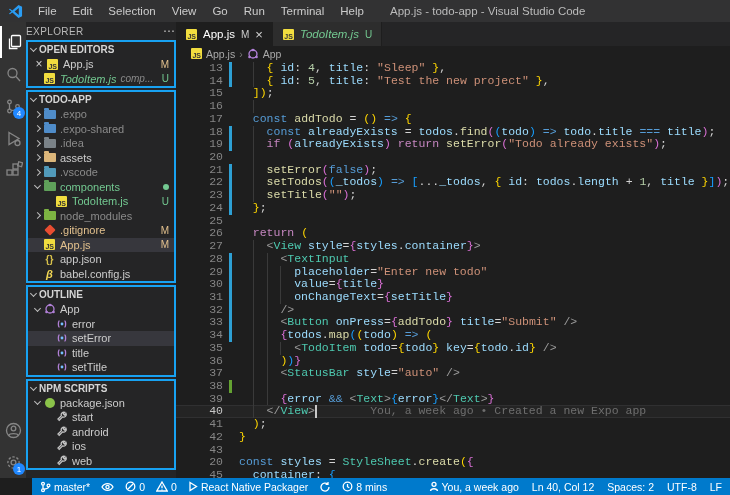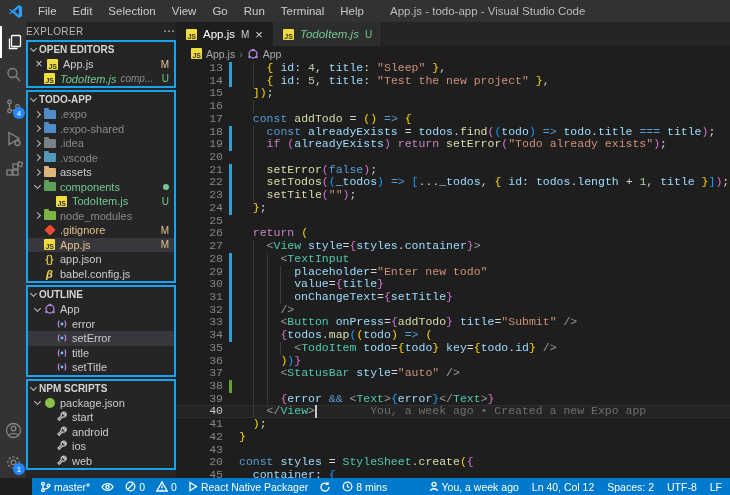--- a/index.html
+++ b/index.html
@@ -246,33 +246,33 @@
                 <span class="fi-folder" style="background: rgb(122, 130, 136);"></span>
               </span>
               <span class="lbl c-dim">.idea</span>
               <span class="flex"></span>
             </div>
             <div class="row" style="padding-left: 4px;">
               <span class="chev-slot">
                 <span class="chev right"></span>
               </span>
               <span class="fi">
+                <span class="fi-folder" style="background: rgb(220, 182, 122);"></span>
+              </span>
+              <span class="lbl c-norm">assets</span>
+              <span class="flex"></span>
+            </div>
+            <div class="row" style="padding-left: 4px;">
+              <span class="chev-slot">
+                <span class="chev right"></span>
+              </span>
+              <span class="fi">
                 <span class="fi-folder" style="background: rgb(81, 154, 186);"></span>
               </span>
               <span class="lbl c-dim">.vscode</span>
-              <span class="flex"></span>
-            </div>
-            <div class="row" style="padding-left: 4px;">
-              <span class="chev-slot">
-                <span class="chev right"></span>
-              </span>
-              <span class="fi">
-                <span class="fi-folder" style="background: rgb(220, 182, 122);"></span>
-              </span>
-              <span class="lbl c-norm">assets</span>
               <span class="flex"></span>
             </div>
             <div class="row" style="padding-left: 4px;">
               <span class="chev-slot">
                 <span class="chev down"></span>
               </span>
               <span class="fi">
                 <span class="fi-folder" style="background: rgb(95, 160, 90);"></span>
               </span>
               <span class="lbl c-green">components</span>

